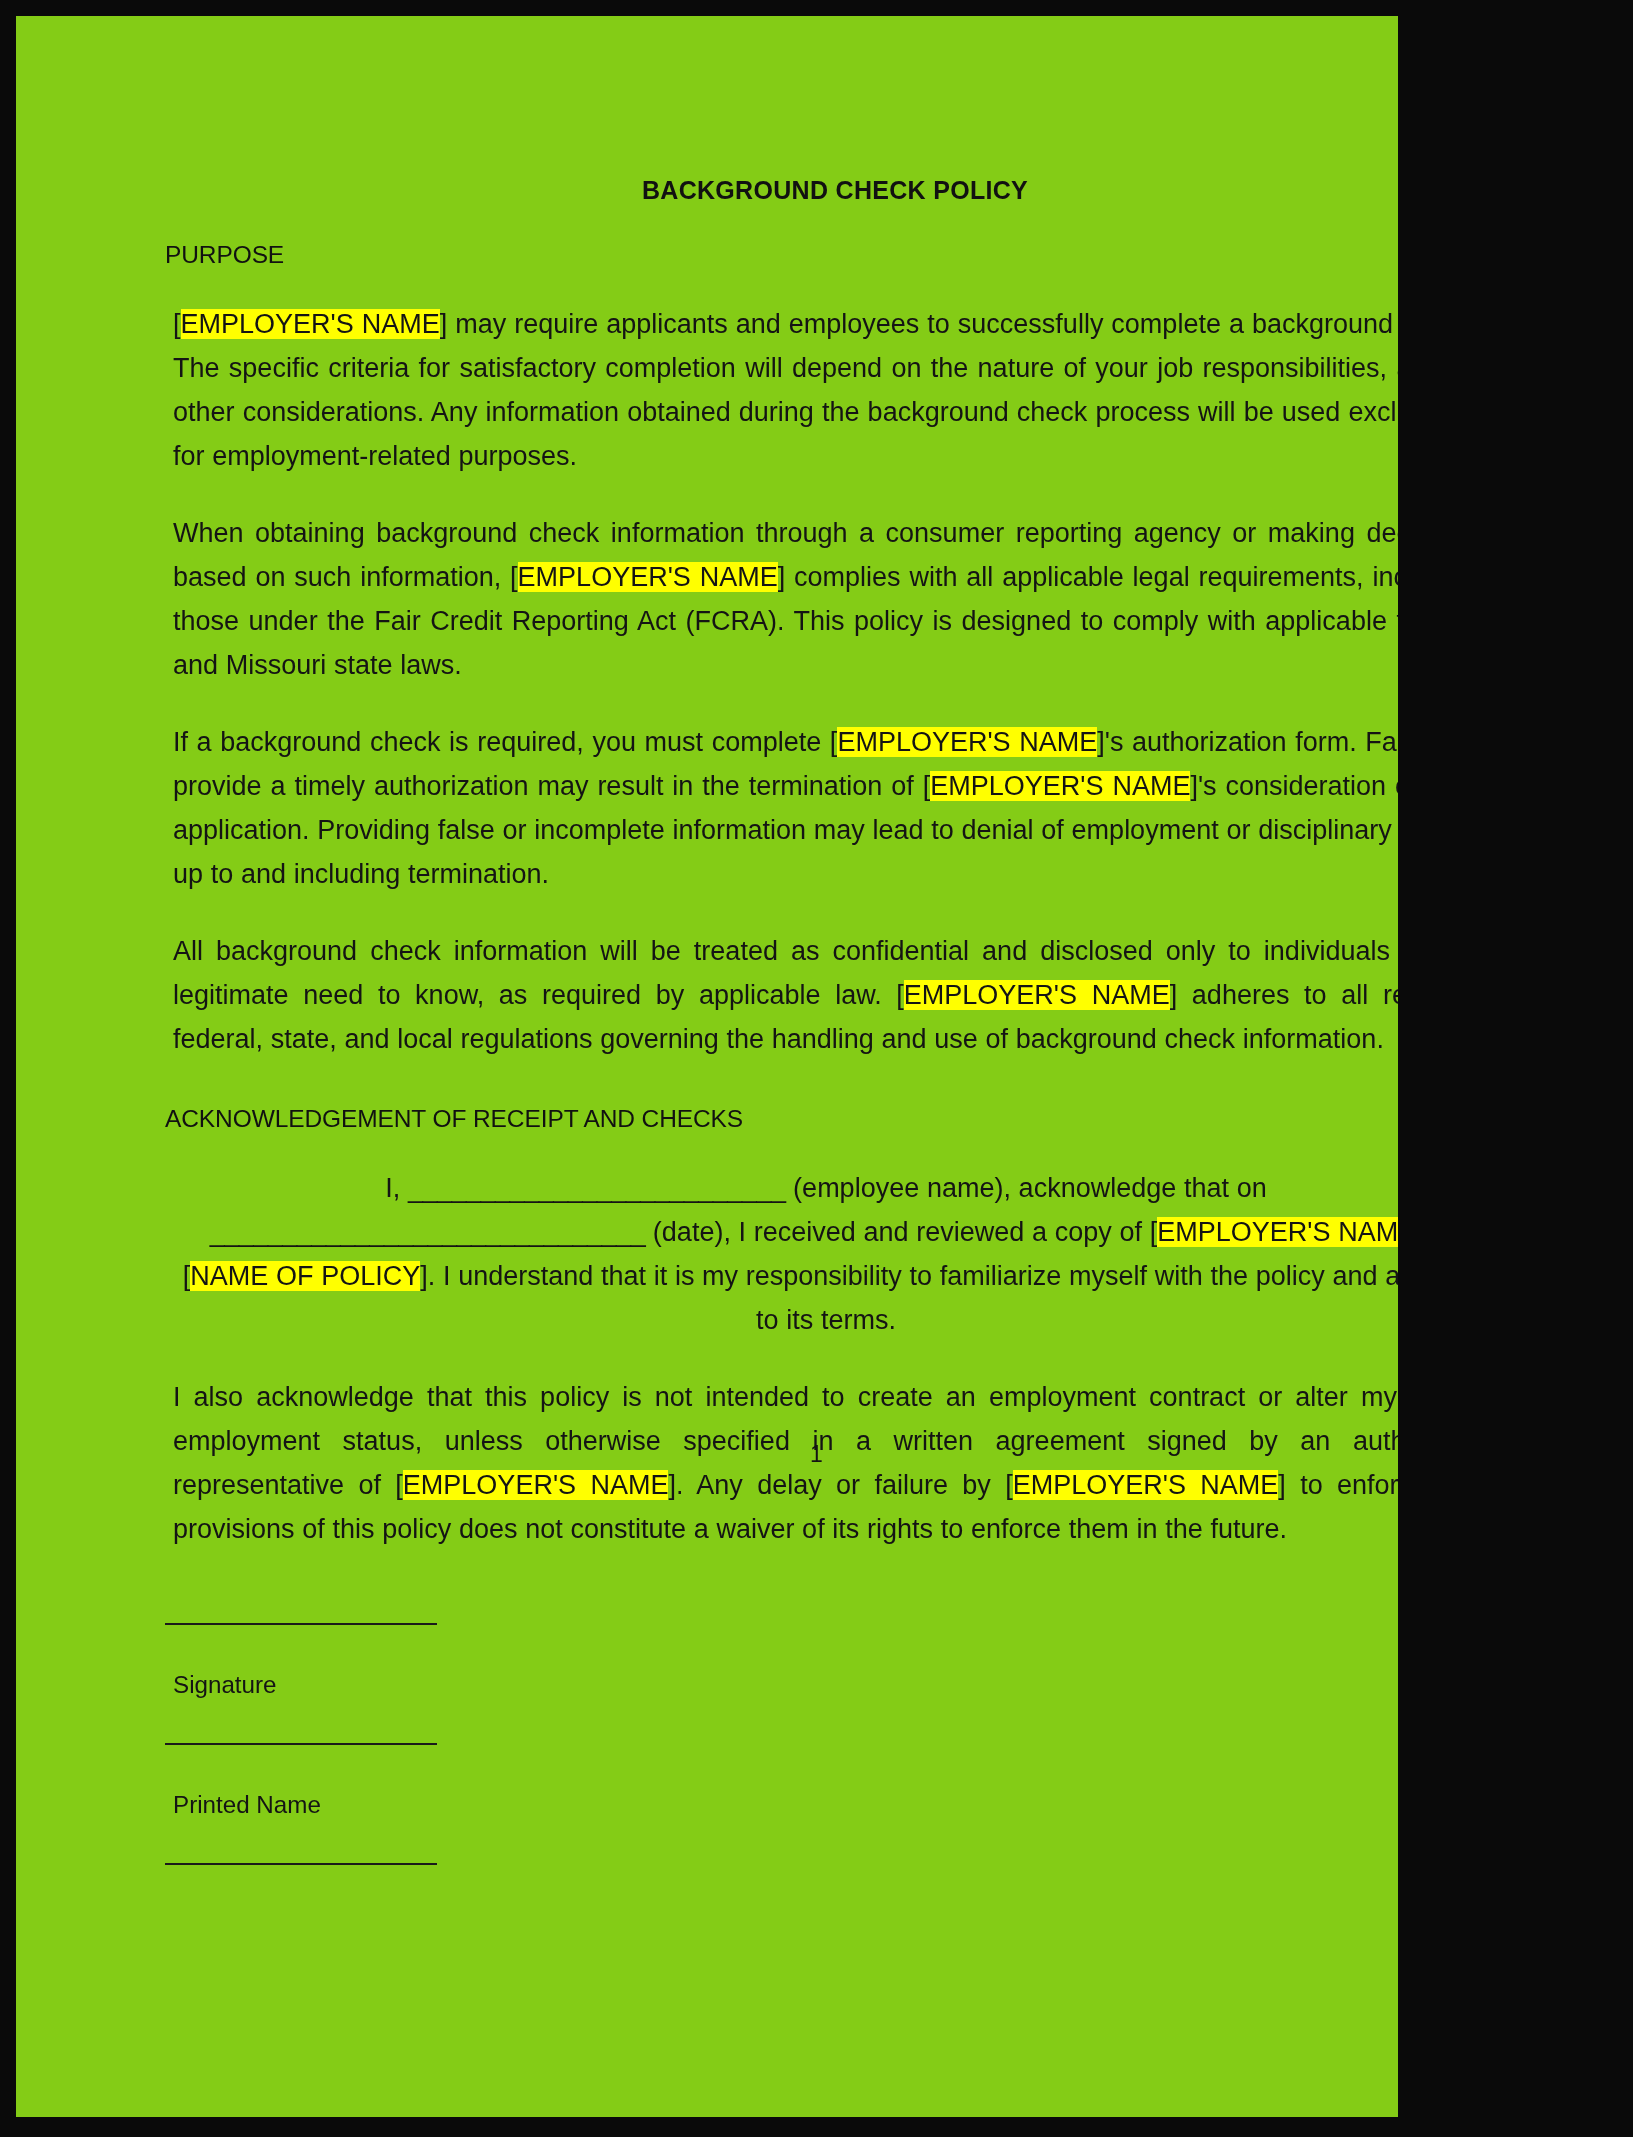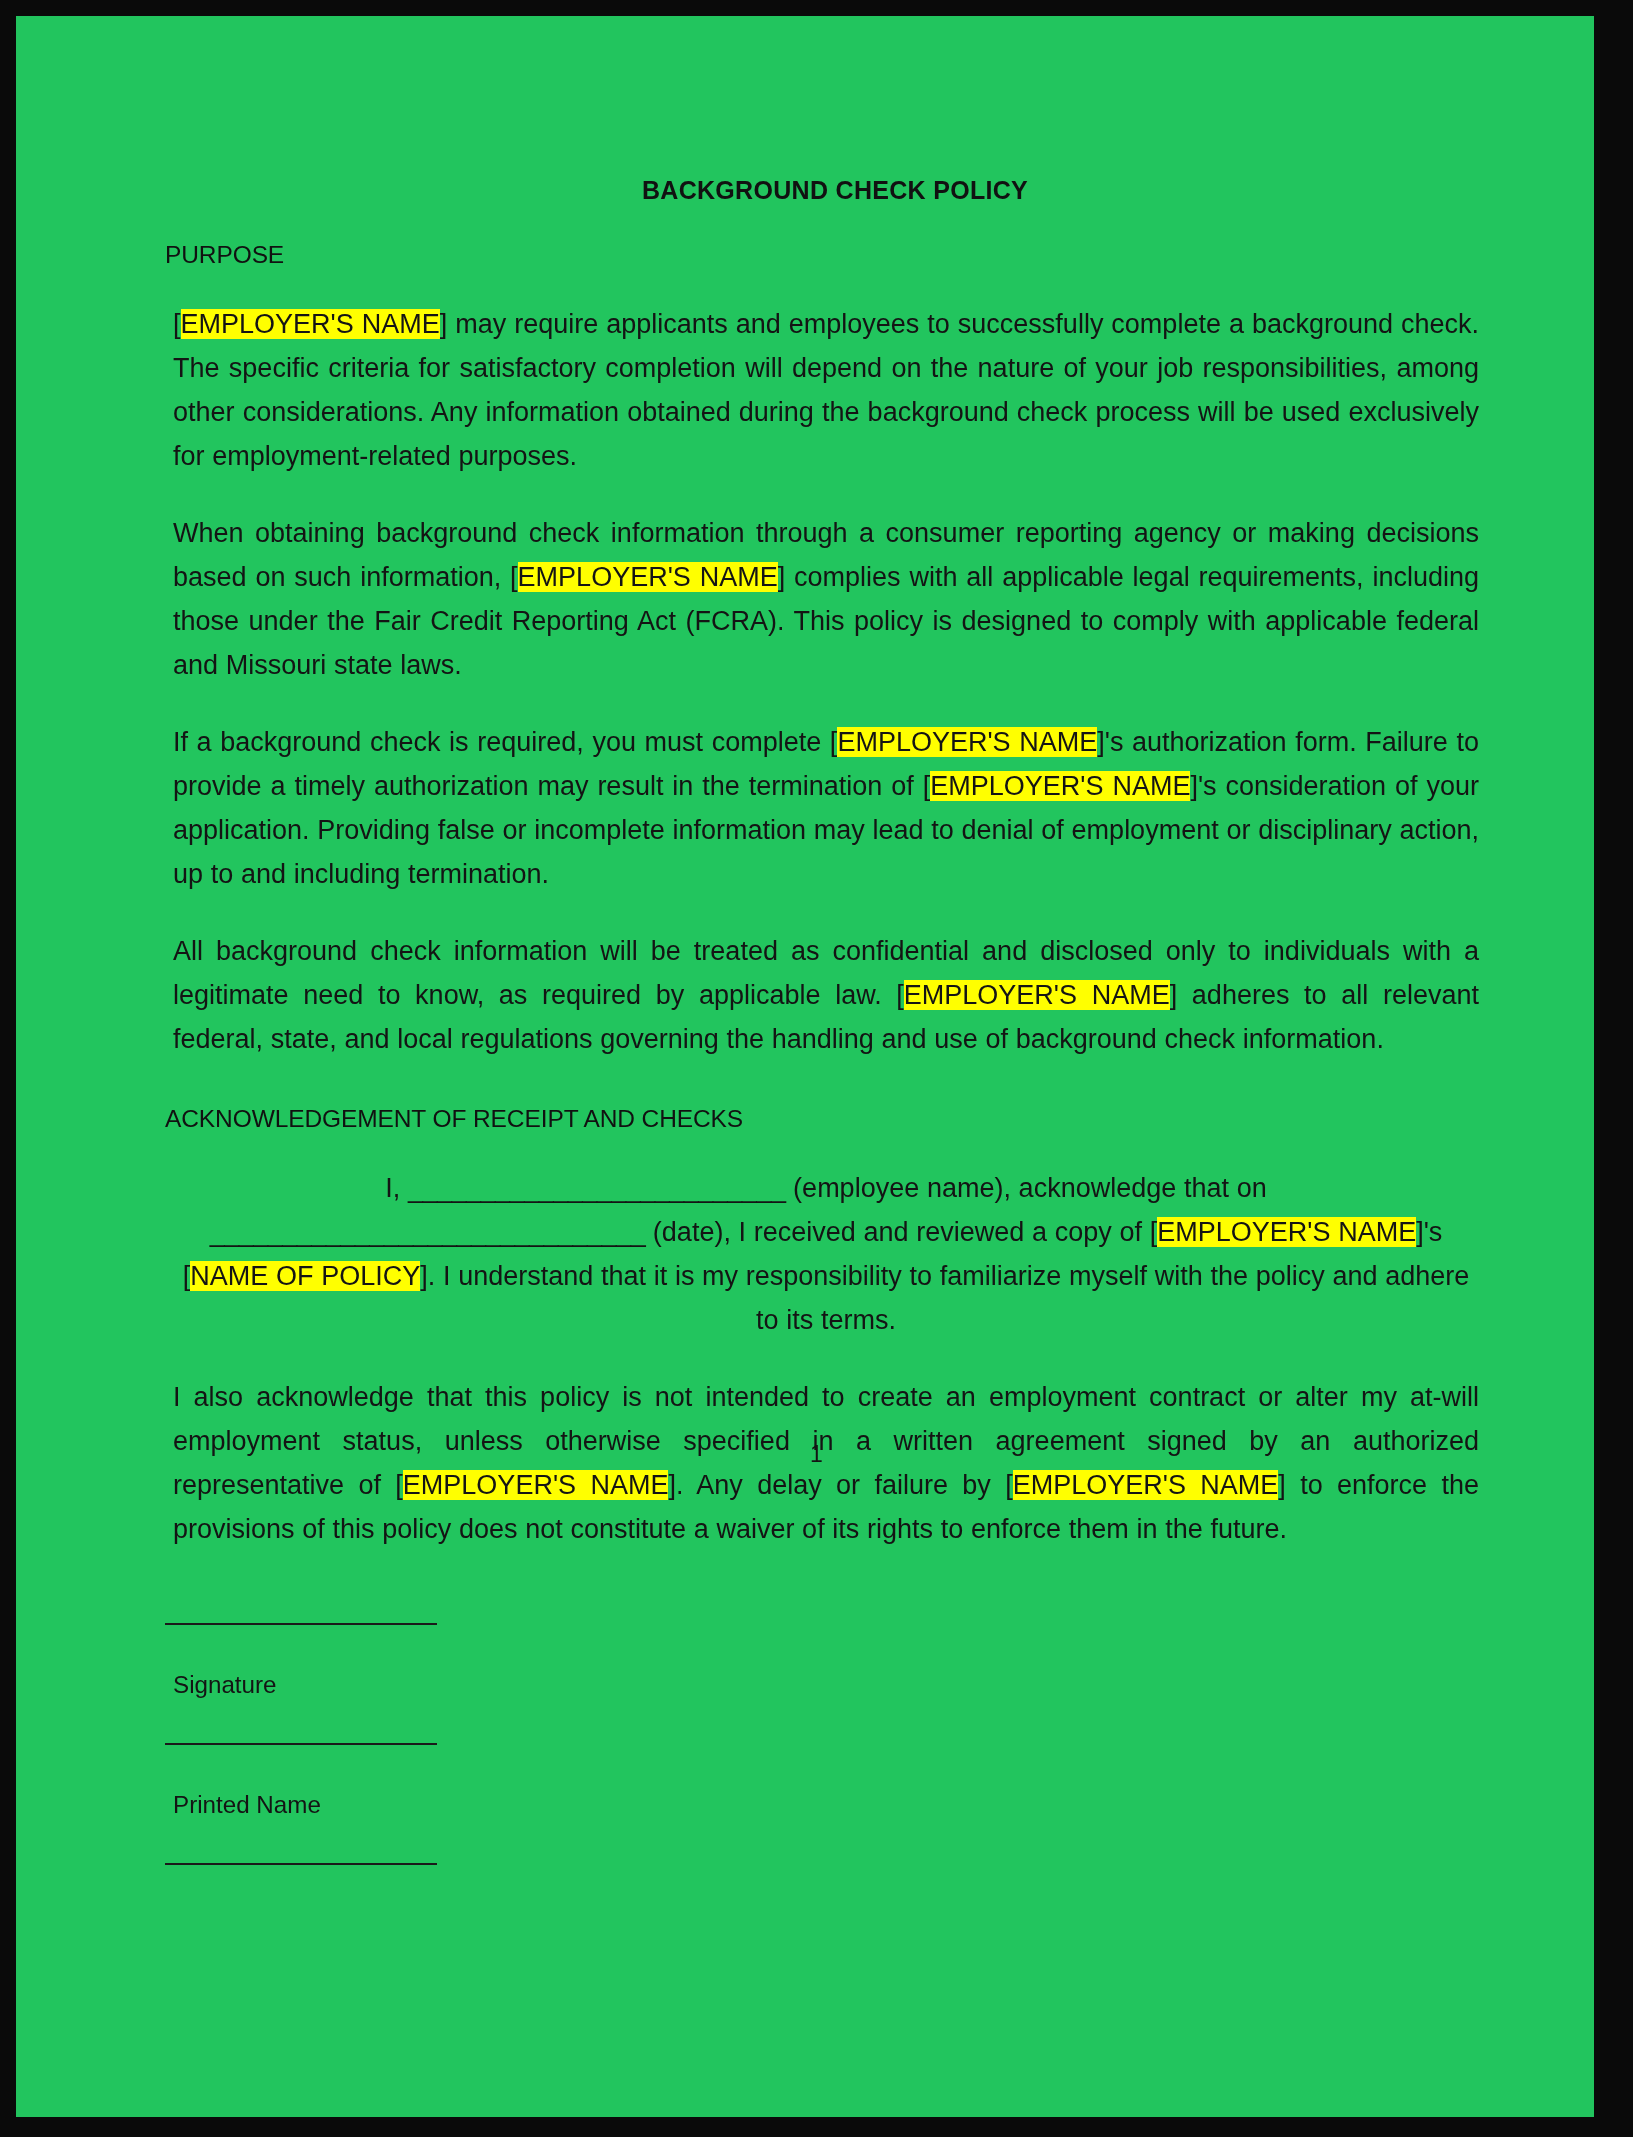--- a/index.html
+++ b/index.html
@@ -21,23 +21,23 @@
     width: 1633px;
     height: 2137px;
     background: #0a0a0a;
     box-sizing: border-box;
   }
 
   .page {
     position: absolute;
     left: 16px;
     top: 16px;
-    width: 1578px;
+    width: 1382px;
     height: 2101px;
-    background: #22c55e;
+    background: #84cc16;
     box-sizing: border-box;
     overflow: hidden;
   }
 
   .content {
     position: absolute;
     left: 149px;
     top: 0;
     width: 1322px;
   }

